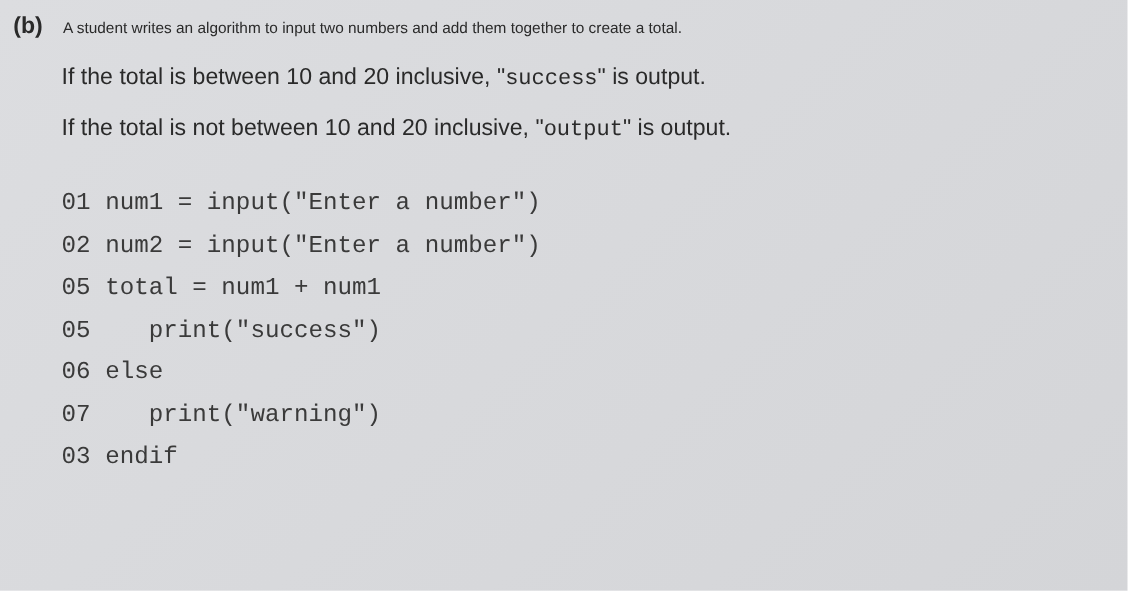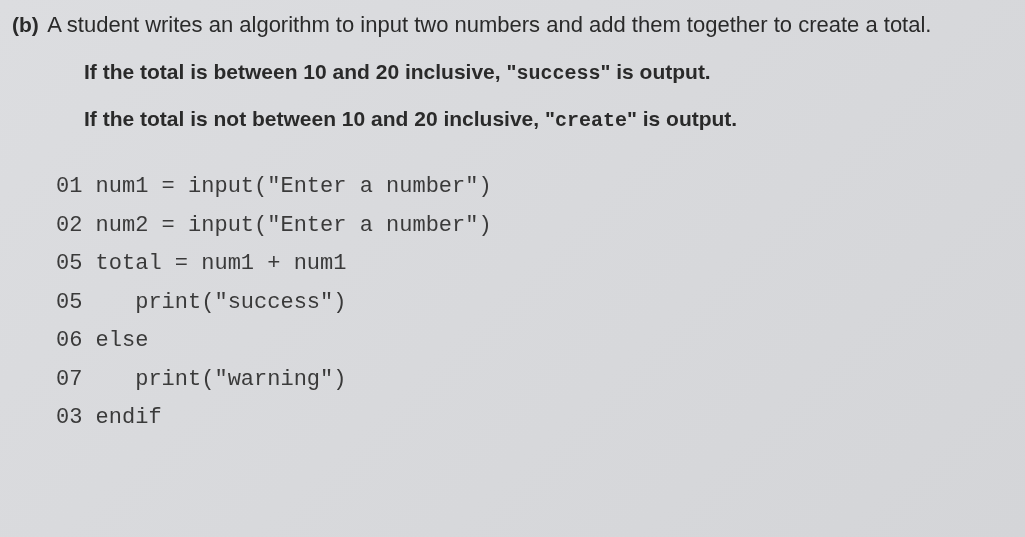--- a/index.html
+++ b/index.html
@@ -15,33 +15,32 @@
       color: #2a2a2a;
       padding: 12px 36px 24px 12px;
       position: relative;
     }
     .question-label {
       font-weight: bold;
       font-size: 21px;
       display: inline;
     }
     .question-text {
-      font-size: 22px;
+      font-size: 14px;
       display: inline;
-      margin-left: 4px;
+      margin-left: 14px;
     }
     .intro-line {
       margin-bottom: 22px;
       padding-left: 0;
     }
     .para {
       font-size: 21px;
-      margin-left: 72px;
+      margin-left: 44px;
       margin-bottom: 22px;
-      font-weight: bold;
     }
     .code-inline {
       font-family: "Courier New", Courier, monospace;
       font-size: 20px;
     }
     .code-block {
       margin-left: 44px;
       margin-top: 36px;
       font-family: "Courier New", Courier, monospace;
       font-size: 22px;
@@ -58,21 +57,21 @@
 <div class="intro-line">
   <span class="question-label">(b)</span>
   <span class="question-text">A student writes an algorithm to input two numbers and add them together to create a total.</span>
 </div>
 
 <div class="para">
   <span>If the total is between 10 and 20 inclusive, "</span><span class="code-inline">success</span><span>" is output.</span>
 </div>
 
 <div class="para">
-  <span>If the total is not between 10 and 20 inclusive, "</span><span class="code-inline">create</span><span>" is output.</span>
+  <span>If the total is not between 10 and 20 inclusive, "</span><span class="code-inline">output</span><span>" is output.</span>
 </div>
 
 <div class="code-block">
   <div class="code-line">01 num1 = input("Enter a number")</div>
   <div class="code-line">02 num2 = input("Enter a number")</div>
   <div class="code-line">05 total = num1 + num1</div>
   <div class="code-line">05    print("success")</div>
   <div class="code-line">06 else</div>
   <div class="code-line">07    print("warning")</div>
   <div class="code-line">03 endif</div>

